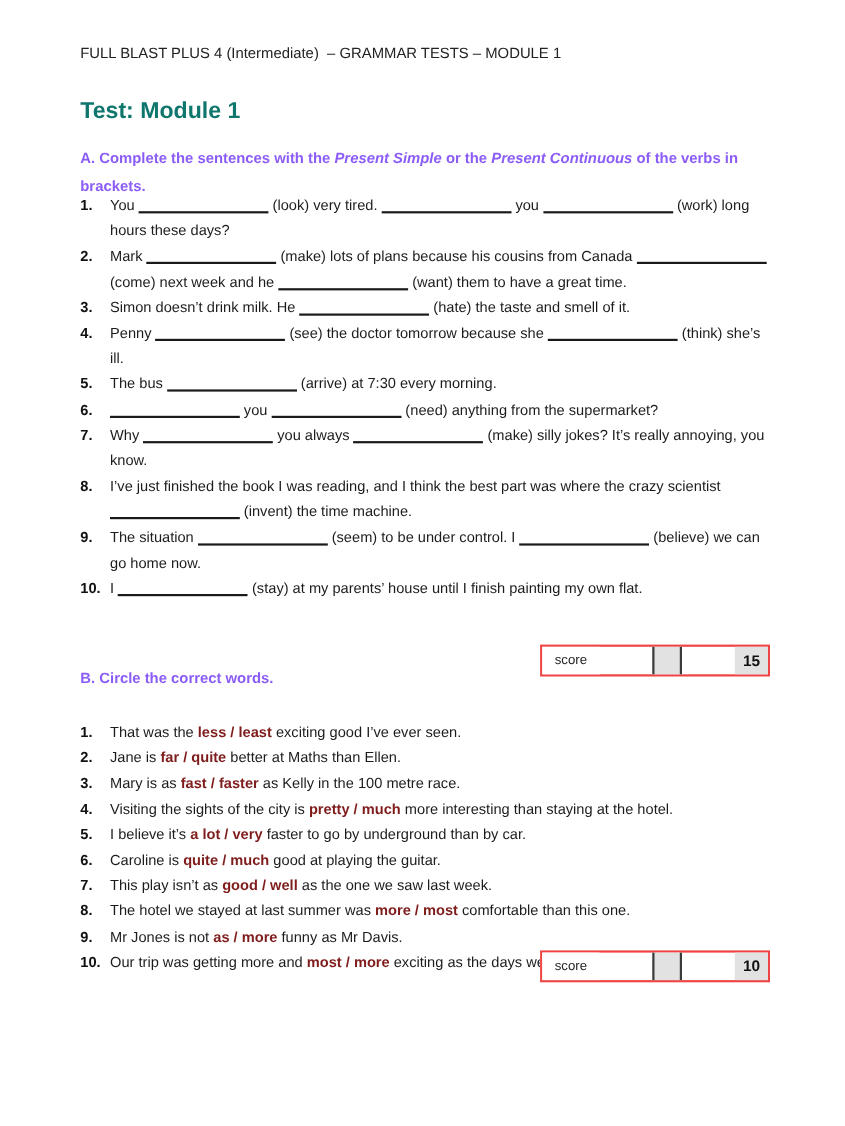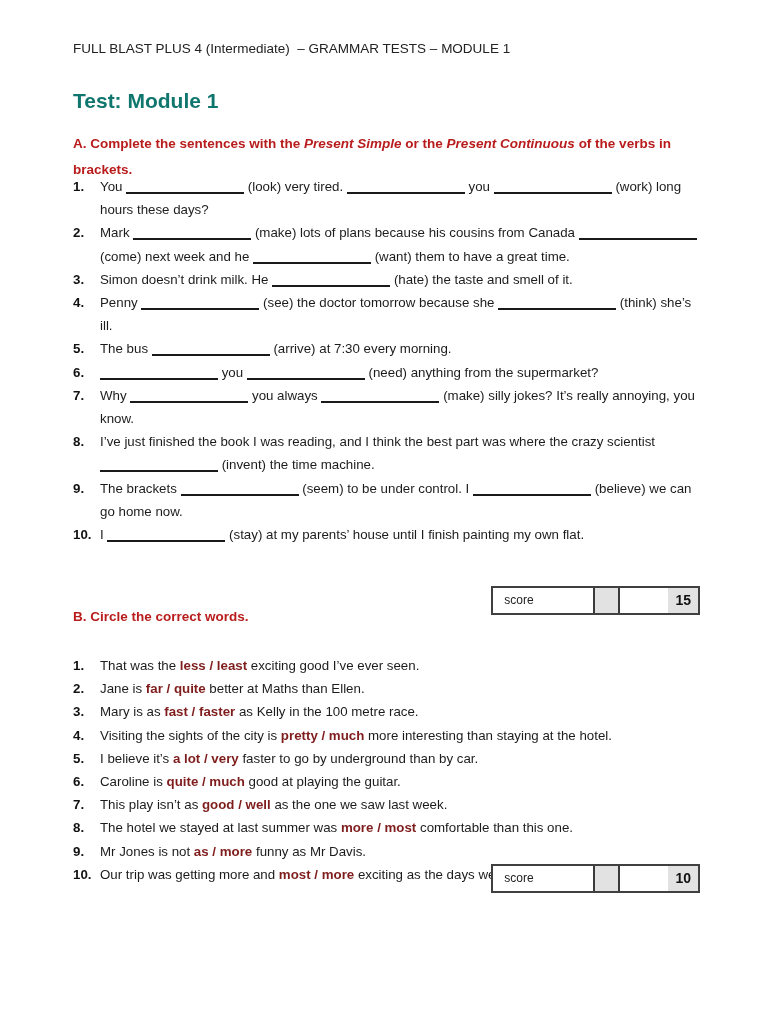--- a/index.html
+++ b/index.html
@@ -16,21 +16,21 @@
     position: absolute; left: 73px; top: 41px;
     font-size: 13.5px; line-height: 16px; white-space: pre-wrap;
     color: #222;
   }
   .doc-title {
     position: absolute; left: 73px; top: 89px;
     font-size: 21px; font-weight: bold; color: #0f766e;
   }
   .sec-heading {
     position: absolute; left: 73px; width: 640px;
-    font-size: 13.5px; font-weight: bold; line-height: 25.5px; color: #b91c1c;
+    font-size: 13.5px; font-weight: bold; line-height: 25.5px; color: #8b5cf6;
   }
   #a-heading { top: 131px; }
   #b-heading { top: 604px; }
   .bi { font-style: italic; }
   .bd { font-weight: bold; color: #7f1d1d; }
   .items {
     position: absolute; left: 73px; width: 626px;
     font-size: 13.3px; line-height: 23.2px; color: #1c1c1c;
   }
   #a-items { top: 175px; }
@@ -43,21 +43,21 @@
   .ibody { flex: 1 1 auto; min-width: 0; }
   .blank {
     display: inline-block;
     width: 118px; height: 14px;
     margin-bottom: -3px;
     border-bottom: 2px solid #1a1a1a;
   }
   .score-box {
     position: absolute; right: 68px;
     display: inline-flex; align-items: stretch;
-    border: 2px solid #404040; background: #fff;
+    border: 2px solid #ef4444; background: #fff;
     height: 25px;
     gap: 48px;
   }
   #a-score { top: 586px; }
   #b-score { top: 864px; }
   .score-label {
     background: #ffffff; font-size: 12px; color: #222;
     padding: 5px 11px 0 11px; width: 30px; text-align: center;
   }
   .score-empty {
@@ -112,21 +112,21 @@
       <div class="item">
         <span class="num">7.</span>
         <span class="ibody"><span>Why </span><span class="blank"></span><span> you always </span><span class="blank"></span><span> (make) silly jokes? It’s really annoying, you know.</span></span>
       </div>
       <div class="item">
         <span class="num">8.</span>
         <span class="ibody"><span>I’ve just finished the book I was reading, and I think the best part was where the crazy scientist </span><span class="blank"></span><span> (invent) the time machine.</span></span>
       </div>
       <div class="item">
         <span class="num">9.</span>
-        <span class="ibody"><span>The brackets </span><span class="blank"></span><span> (seem) to be under control. I </span><span class="blank"></span><span> (believe) we can go home now.</span></span>
+        <span class="ibody"><span>The situation </span><span class="blank"></span><span> (seem) to be under control. I </span><span class="blank"></span><span> (believe) we can go home now.</span></span>
       </div>
       <div class="item">
         <span class="num">10.</span>
         <span class="ibody"><span>I </span><span class="blank"></span><span> (stay) at my parents’ house until I finish painting my own flat.</span></span>
       </div>
     </div>
 
   <div class="score-box" id="a-score">
     <span class="score-label">score</span>
     <span class="score-empty"></span>

